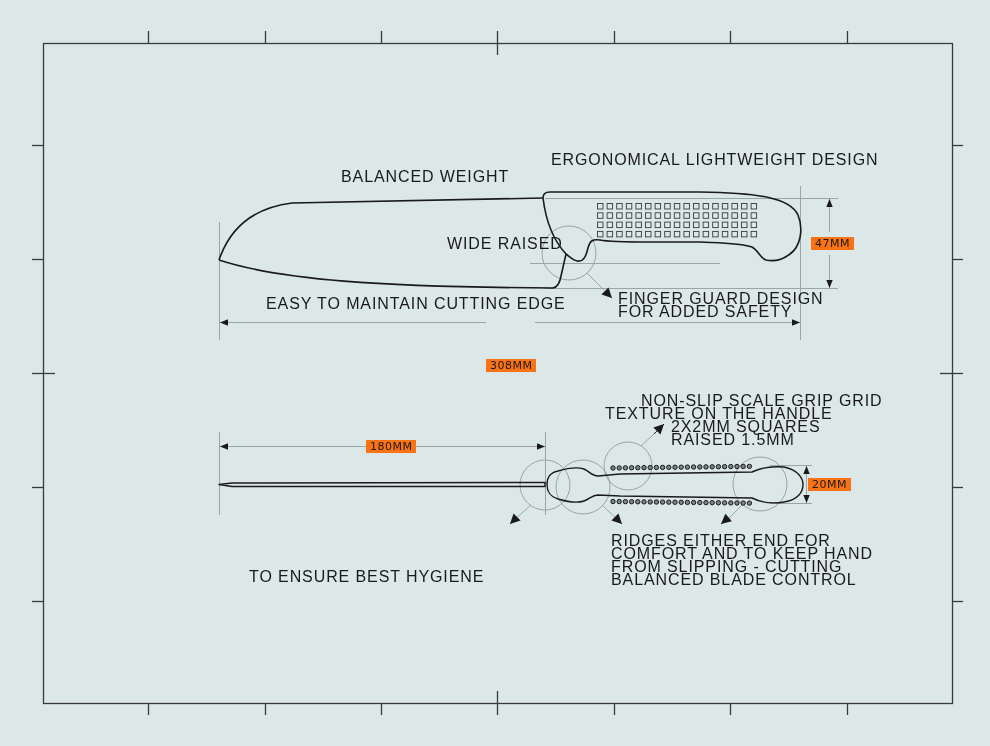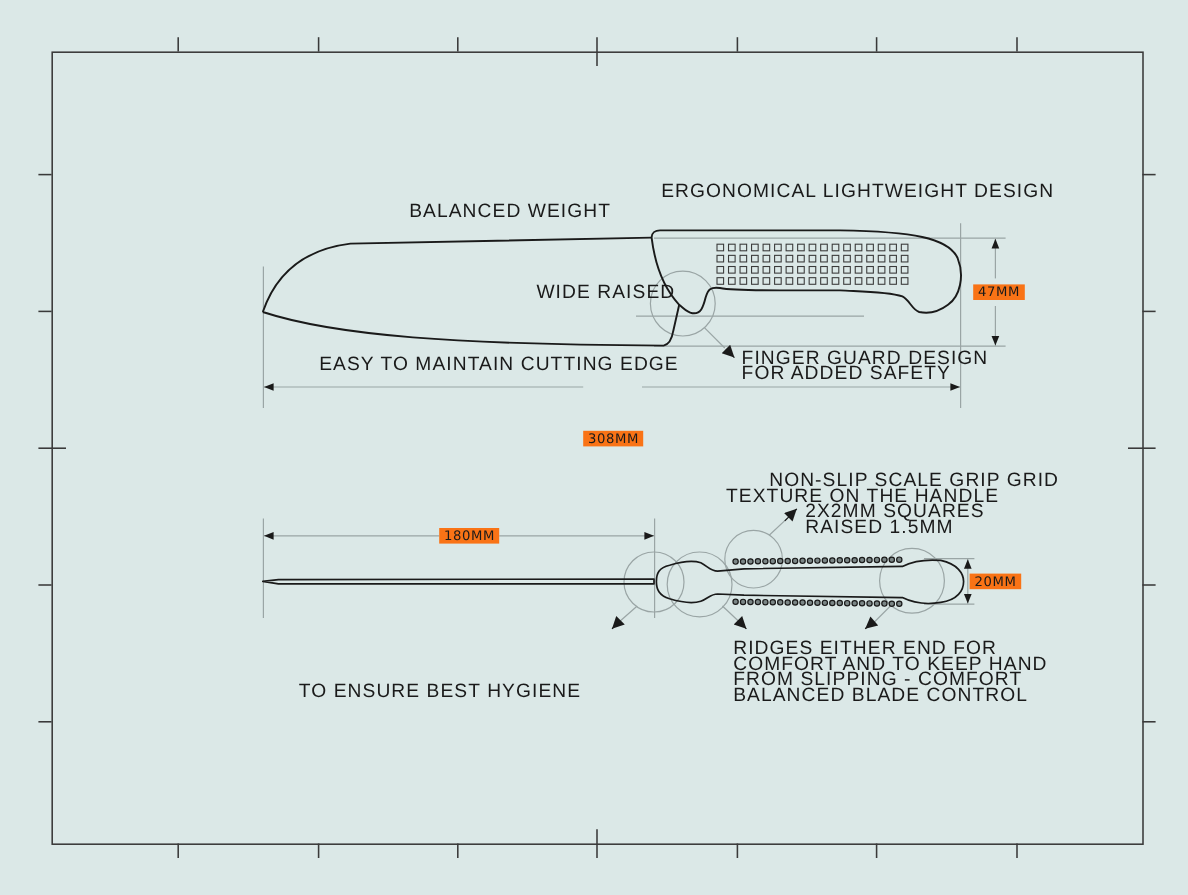--- a/index.html
+++ b/index.html
@@ -268,17 +268,17 @@
   <div class="dim" style="left:486px;top:316px;margin-top:43px;">308MM</div>
   <div class="dim" style="left:811px;top:237px;">47MM</div>
 
   <div class="lbl" style="left:641px;top:394px;">NON-SLIP SCALE GRIP GRID</div>
   <div class="lbl" style="left:605px;top:407px;">TEXTURE ON THE HANDLE</div>
   <div class="lbl" style="left:671px;top:420px;">2X2MM SQUARES</div>
   <div class="lbl" style="left:671px;top:433px;">RAISED 1.5MM</div>
   <div class="lbl" style="left:249px;top:524px;margin-top:46px;">TO ENSURE BEST HYGIENE</div>
   <div class="lbl" style="left:611px;top:534px;">RIDGES EITHER END FOR</div>
   <div class="lbl" style="left:611px;top:547px;">COMFORT AND TO KEEP HAND</div>
-  <div class="lbl" style="left:611px;top:560px;">FROM SLIPPING - COMFORT</div>
+  <div class="lbl" style="left:611px;top:560px;">FROM SLIPPING - CUTTING</div>
   <div class="lbl" style="left:611px;top:573px;">BALANCED BLADE CONTROL</div>
   <div class="dim" style="left:366px;top:440px;">180MM</div>
   <div class="dim" style="left:808px;top:478px;">20MM</div>
 </div>
 
 </body></html>

